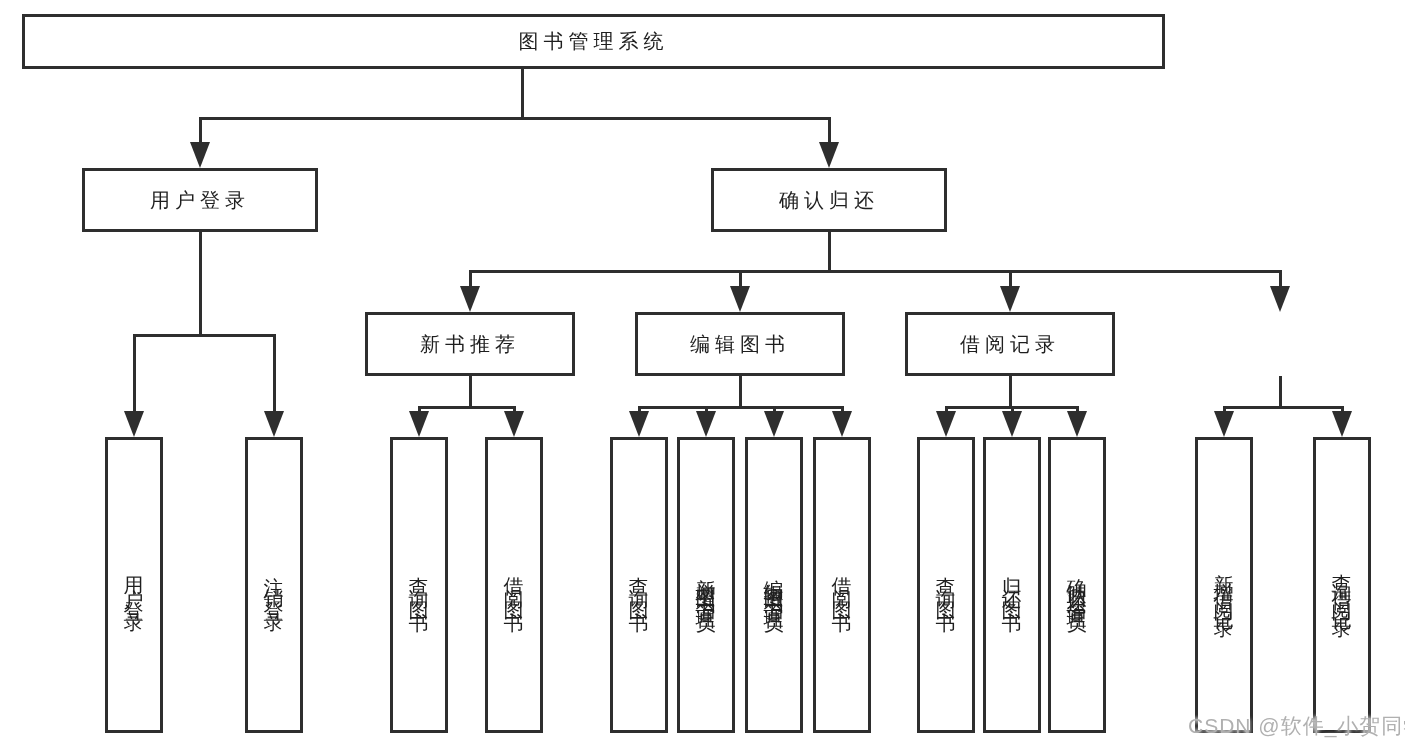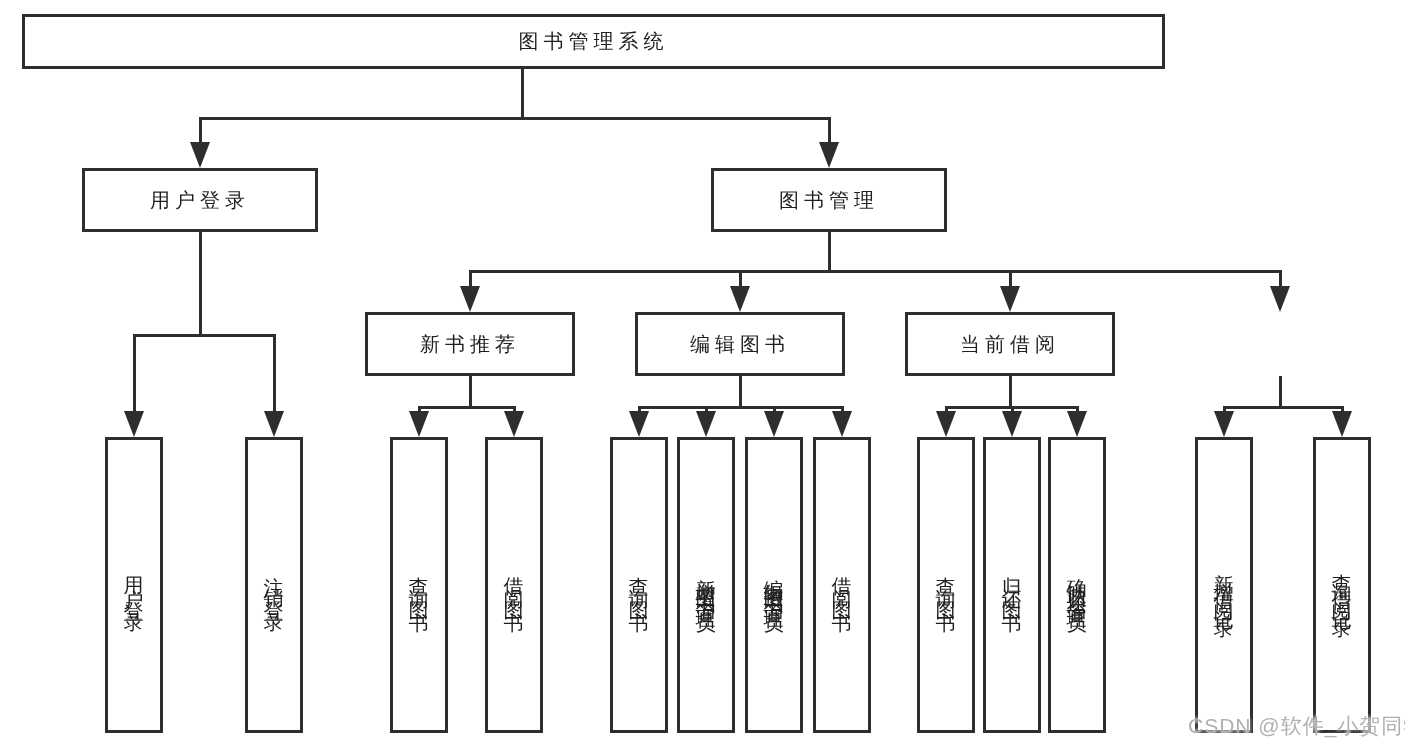--- a/index.html
+++ b/index.html
@@ -39,31 +39,31 @@
 <div class="canvas">
 
   <div class="box root">
     <span class="hlabel">图书管理系统</span>
   </div>
 
   <div class="box lvl2" style="left:82px;">
     <span class="hlabel">用户登录</span>
   </div>
   <div class="box lvl2" style="left:711px;">
-    <span class="hlabel">图书管理</span>
+    <span class="hlabel">确认归还</span>
   </div>
 
   <div class="box lvl3" style="left:365px;">
     <span class="hlabel">新书推荐</span>
   </div>
   <div class="box lvl3" style="left:635px;">
     <span class="hlabel">编辑图书</span>
   </div>
   <div class="box lvl3" style="left:905px;">
-    <span class="hlabel">当前借阅</span>
+    <span class="hlabel">借阅记录</span>
   </div>
 
   <div class="box leaf" style="left:105px;">
       <span class="vtext" style="letter-spacing: 12px;">用户登录</span>
     </div>
   <div class="box leaf" style="left:245px;">
       <span class="vtext" style="letter-spacing: 12px;">注销登录</span>
     </div>
 
   <div class="box leaf" style="left:390px;">

